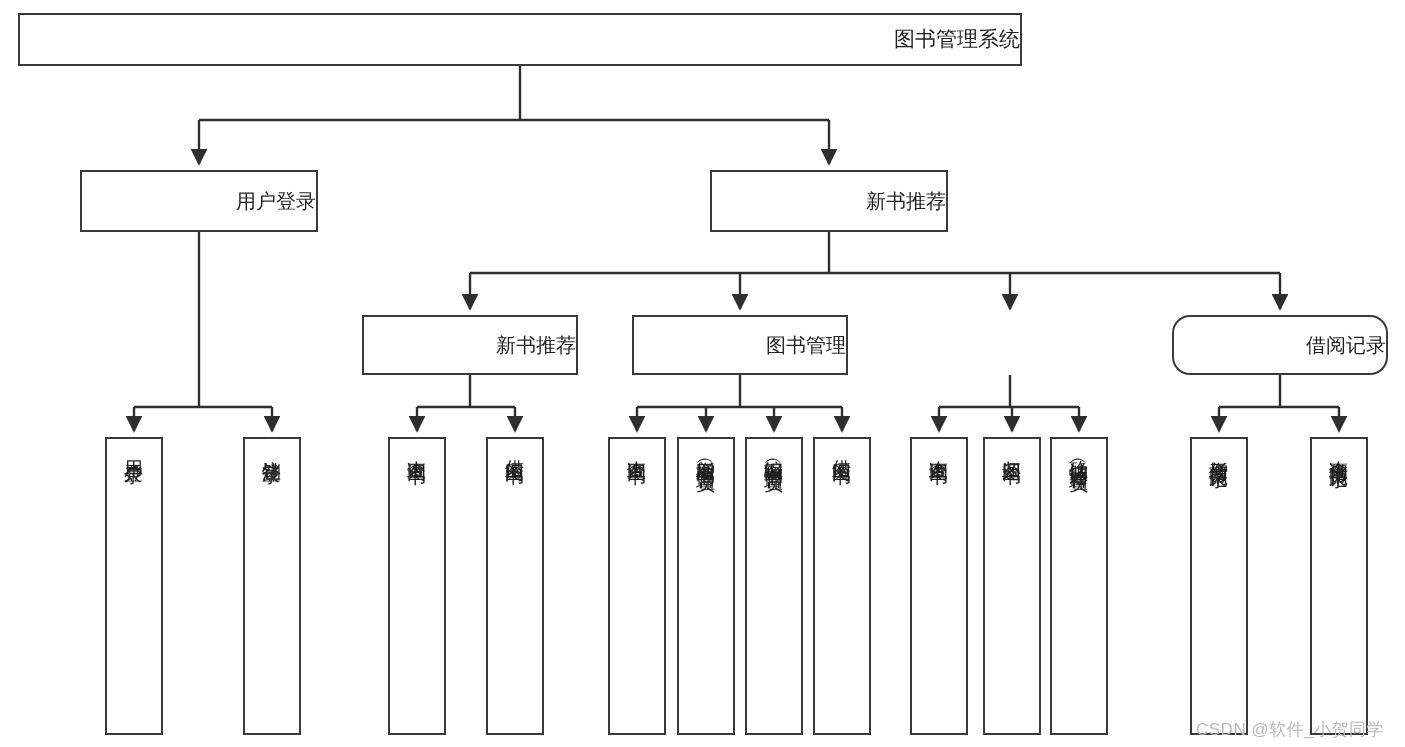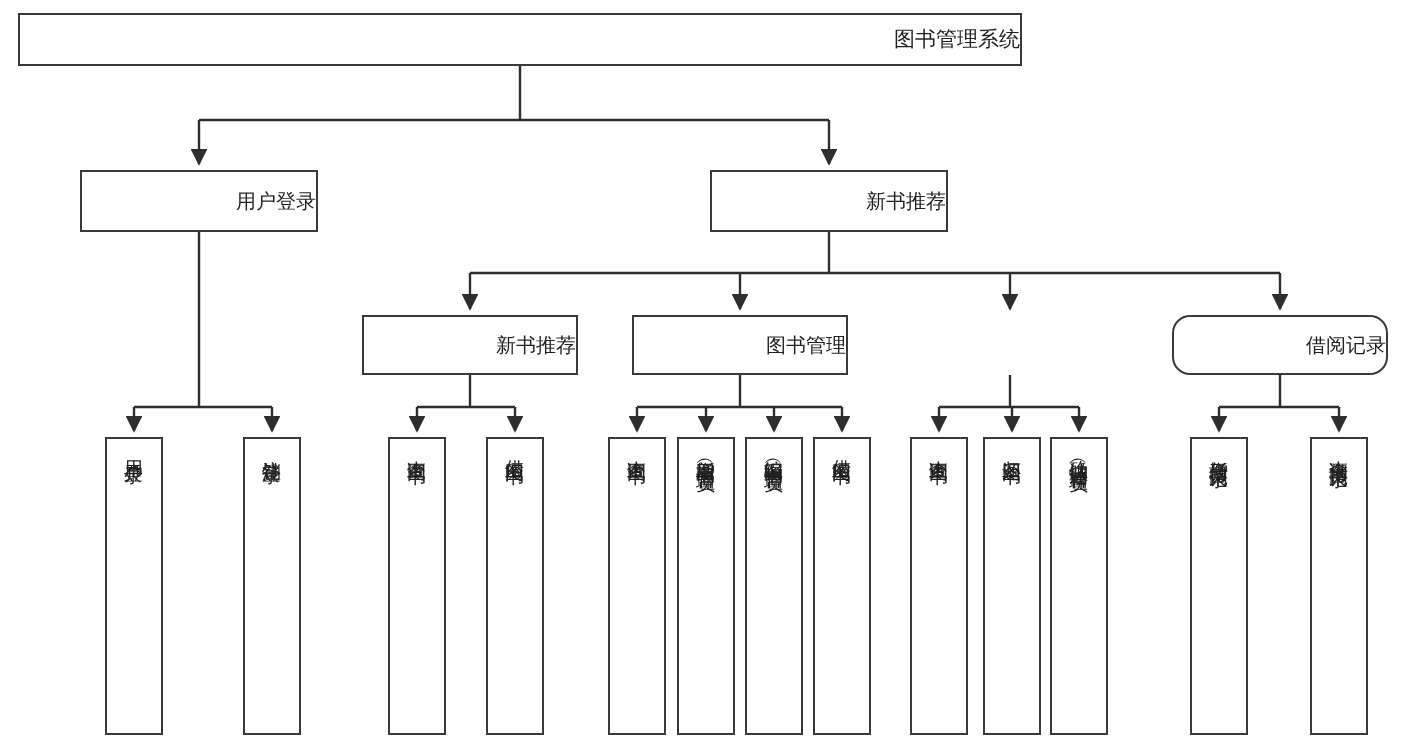--- a/index.html
+++ b/index.html
@@ -182,14 +182,15 @@
   <div class="node leaf" style="left: 1050px; top: 437px; width: 58px; height: 298px; border-color: rgb(58, 58, 58); background: rgb(255, 255, 255); color: rgb(31, 31, 31);">
     <span class="vtext">确认归还（管理员）</span>
   </div>
   <div class="node leaf" style="left: 1190px; top: 437px; width: 58px; height: 298px; border-color: rgb(58, 58, 58); background: rgb(255, 255, 255); color: rgb(31, 31, 31);">
     <span class="vtext">新增借阅记录</span>
   </div>
   <div class="node leaf" style="left: 1310px; top: 437px; width: 58px; height: 298px; border-color: rgb(58, 58, 58); background: rgb(255, 255, 255); color: rgb(31, 31, 31);">
     <span class="vtext">查询借阅记录</span>
   </div>
 
+  <div class="watermark" style="left: 1196px; top: 718px; color: rgb(184, 184, 184);">CSDN @软件_小贺同学</div>
 
 </div>
 
 </body></html>

